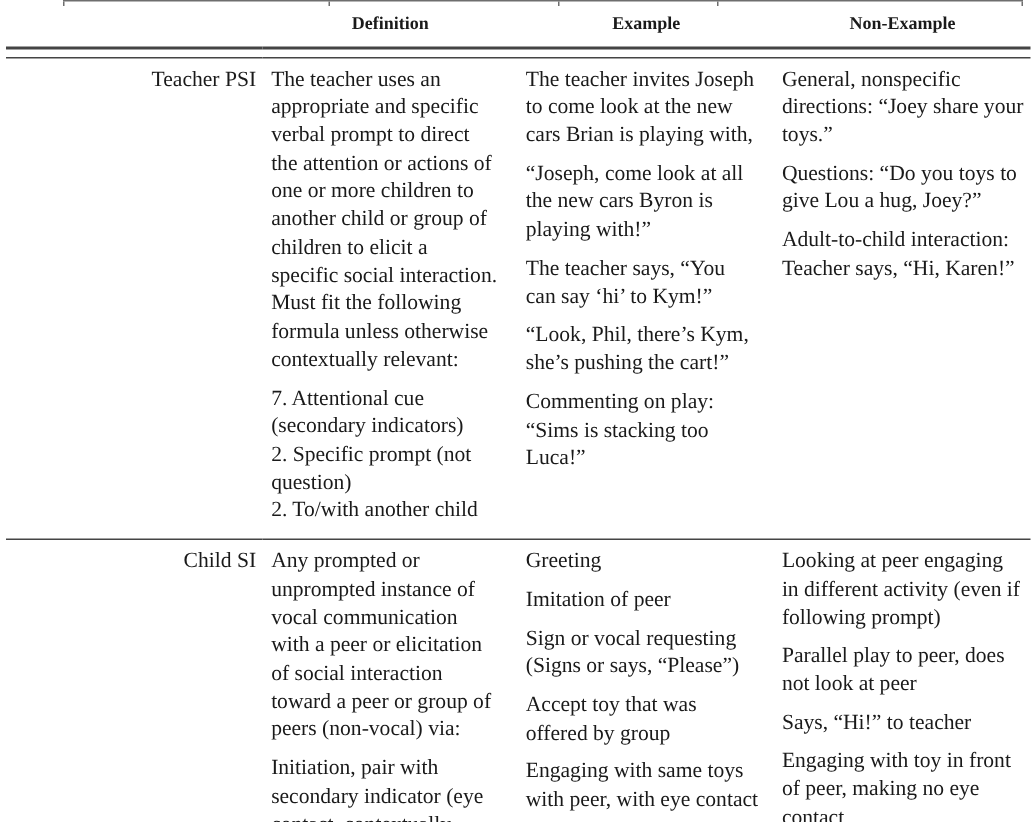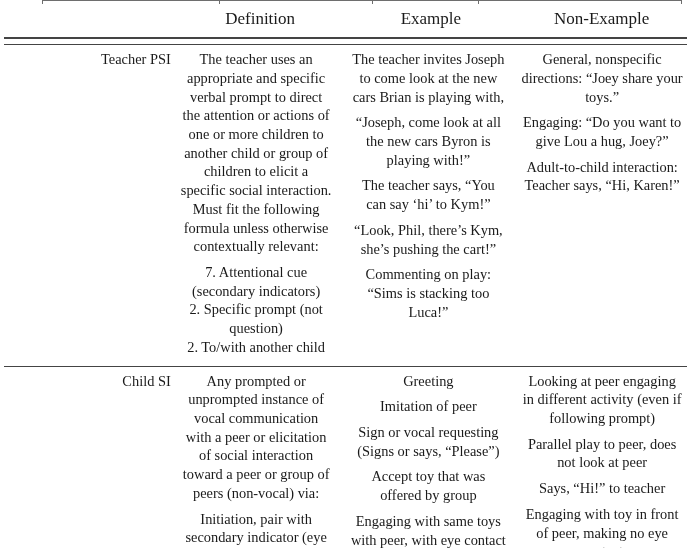--- a/index.html
+++ b/index.html
@@ -47,22 +47,22 @@
     margin-left: 4px;
     table-layout: fixed;
     font-size: 14.4px;
     line-height: 1.30;
   }
 
   
   thead tr.head-row th {
     border-bottom: none;
     padding: 0 0 7px 0;
-    font-weight: normal;
-    font-size: 17px;
+    font-weight: bold;
+    font-size: 12px;
     text-align: center;
     vertical-align: bottom;
   }
 
   
   tbody tr.rule-row-top td {
     padding: 0;
     height: 5px;
     border-top: 2.2px solid #444;
     border-bottom: 0.9px solid #444;
@@ -78,21 +78,21 @@
     width: 68px;
     vertical-align: top;
     padding: 5px 4px 6px 4px;
     text-align: right;
     white-space: normal;
     line-height: 1.30;
   }
   td.body-cell {
     vertical-align: top;
     padding: 5px 0 9px 0;
-    text-align: center;
+    text-align: left;
   }
   td.col-def  { width: 214px; padding-right: 14px; padding-left: 6px; }
   td.col-ex   { width: 200px; padding-right: 10px; padding-left: 5px; }
   td.col-nex  { width: 186px; padding-right: 4px;  padding-left: 5px; }
 
   .para {
     margin: 0 0 0 0;
   }
   .para + .para {
     margin-top: 7px;
@@ -140,21 +140,21 @@
           </td>
         <td class="body-cell col-ex">
             <div class="para">The teacher invites Joseph to come look at the new cars Brian is playing with,</div>
             <div class="para tight quote-italic">“Joseph, come look at all the new cars Byron is playing with!”</div>
             <div class="para">The teacher says, “You can say ‘hi’ to Kym!”</div>
             <div class="para">“Look, Phil, there’s Kym, she’s pushing the cart!”</div>
             <div class="para">Commenting on play: “Sims is stacking too Luca!”</div>
           </td>
         <td class="body-cell col-nex">
             <div class="para">General, nonspecific directions: “Joey share your toys.”</div>
-            <div class="para">Engaging: “Do you want to give Lou a hug, Joey?”</div>
+            <div class="para">Questions: “Do you toys to give Lou a hug, Joey?”</div>
             <div class="para">Adult-to-child interaction: Teacher says, “Hi, Karen!”</div>
           </td>
       </tr>
 
       <tr class="rule-row-mid">
         <td colspan="4"></td>
       </tr>
 
       <tr class="data-row">
         <td class="label-cell">Child SI</td>

